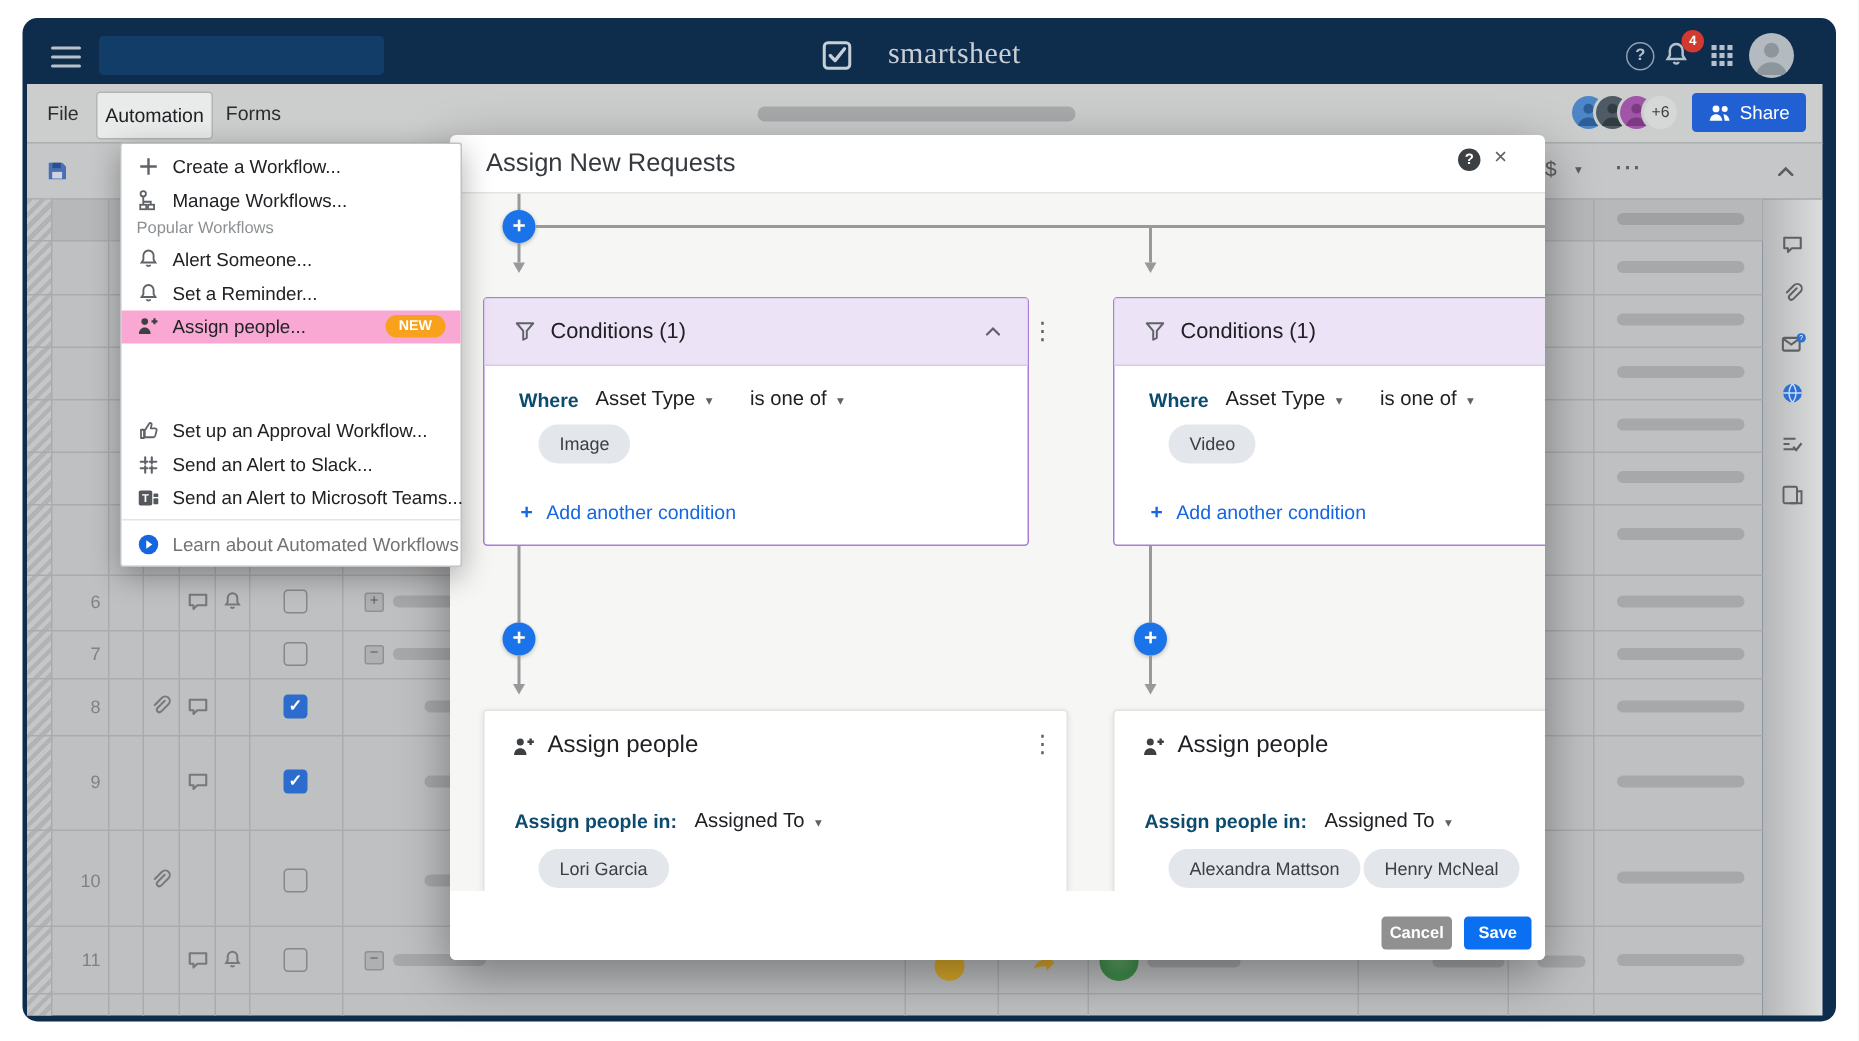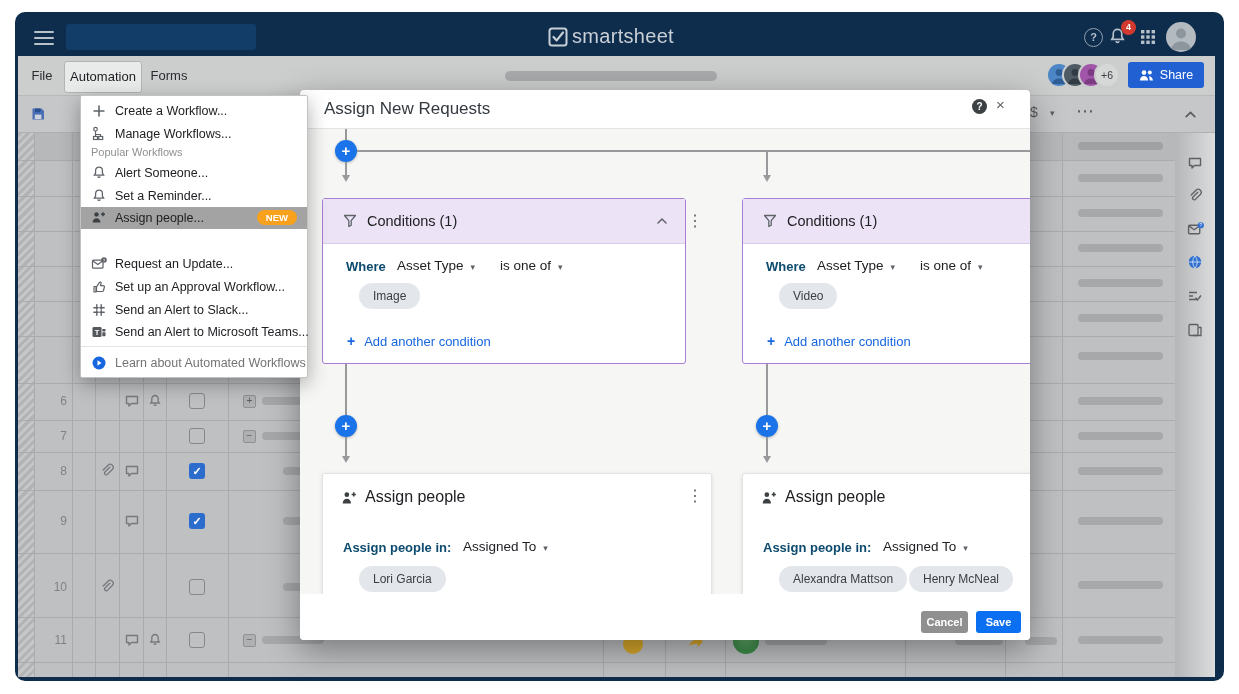--- a/index.html
+++ b/index.html
@@ -3,21 +3,21 @@
 <meta charset="utf-8">
 <style>
   html,body{margin:0;padding:0;background:#fff;font-family:"Liberation Sans",sans-serif;}
   .page{position:relative;width:1239px;height:694px;overflow:hidden;background:#fff;}
   .abs{position:absolute;}
   
   .frame{position:absolute;left:15px;top:12px;width:1209px;height:669px;background:#0e2c4c;border-radius:10px;}
   
   .hamb span{display:block;width:20px;height:2.5px;background:#b9c1c9;margin:3.5px 0;border-radius:1px;}
   .searchbox{position:absolute;left:66px;top:24px;width:190px;height:26px;background:#123d68;border-radius:3px;}
-  .logo{position:absolute;left:548px;top:25px;display:flex;align-items:center;gap:4px;}
+  .logo{position:absolute;left:548px;top:25px;display:flex;align-items:center;gap:24px;font-family:Liberation Serif, serif;}
   .logo-text{color:#c9cfd6;font-size:20px;letter-spacing:.3px;}
   .tb-ic{position:absolute;color:#b6c0ca;}
   .help-circ{width:17px;height:17px;border:1.5px solid #90a0ae;border-radius:50%;font-size:11px;color:#b6c0ca;text-align:center;line-height:17px;font-weight:bold;}
   .badge{position:absolute;left:1121px;top:20px;width:15px;height:15px;background:#d33a2f;border-radius:50%;color:#fff;font-size:9px;font-weight:bold;text-align:center;line-height:15px;}
   .avatar-top{position:absolute;left:1166px;top:22px;width:30px;height:30px;border-radius:50%;background:#b3bac0;overflow:hidden;}
   
   .menubar{position:absolute;left:18px;top:56px;width:1197px;height:39px;background:#cccdcd;}
   .tab{position:absolute;top:56px;height:39px;line-height:39px;font-size:13px;color:#2a2d30;text-align:center;}
   .tab-active{position:absolute;left:64px;top:61px;width:76px;height:30px;line-height:30px;background:#e9eaea;border:1px solid #b3b4b4;border-radius:3px;font-size:13px;color:#202124;text-align:center;}
   .pill{position:absolute;left:505px;top:71px;width:212px;height:10px;border-radius:5px;background:#a8aaac;}
@@ -39,21 +39,21 @@
   .bar{position:absolute;height:8px;border-radius:4px;background:#a6a8aa;}
   .sidebar{position:absolute;left:1175px;top:133px;width:40px;height:544px;background:linear-gradient(90deg,#b4b6b8,#dcdddd);}
   .sic{position:absolute;left:1187px;width:16px;height:16px;color:#5e6164;}
   .dot-y{position:absolute;left:623px;top:634px;width:20px;height:20px;border-radius:50%;background:#d9a92b;}
   .dot-g{position:absolute;left:733px;top:628px;width:26px;height:26px;border-radius:50%;background:radial-gradient(circle at 50% 32%,#6db274,#3f8f4b 65%);}
   
   .menu{position:absolute;left:80px;top:95px;width:226px;height:281px;background:#fff;border:1px solid #c2c2c2;border-radius:2px;box-shadow:0 6px 20px rgba(0,0,0,.32);z-index:70;}
   .mi{position:absolute;left:0;width:226px;height:22px;display:flex;align-items:center;padding-left:10px;box-sizing:border-box;gap:8px;}
   .mi .lbl{font-size:12.5px;color:#202124;white-space:nowrap;}
   .mi-ic{width:16px;height:16px;flex:0 0 16px;color:#5f6368;}
-  .mi-hl{background:#a3a3a3;}
+  .mi-hl{background:#f9a8d4;}
   .sec-hd{position:absolute;left:10px;top:50px;font-size:11px;color:#8d9093;}
   .new-badge{position:absolute;right:10px;top:114px;padding:2px 9px;background:#f7a11c;border-radius:9px;color:#fff;font-size:9.5px;font-weight:bold;}
   .mdiv{position:absolute;left:0;top:250px;width:100%;height:1px;background:#e4e4e4;}
   .learn .lbl{color:#737373;}
   
   .modal{position:absolute;left:300px;top:90px;width:730px;height:550px;background:#fff;border-radius:4px;box-shadow:0 10px 34px rgba(0,0,0,.38);z-index:60;overflow:hidden;}
   .m-title{position:absolute;left:24px;top:9px;font-size:17px;color:#343a40;}
   .m-help{position:absolute;left:672px;top:9px;width:15px;height:15px;background:#3c4043;border-radius:50%;color:#fff;font-size:10px;font-weight:bold;text-align:center;line-height:15px;}
   .m-close{position:absolute;left:696px;top:6px;font-size:15px;color:#5f6368;}
   .canvas{position:absolute;left:0;top:38px;width:730px;height:466px;background:#f6f6f4;border-top:1px solid #e3e3e3;overflow:hidden;}
@@ -392,31 +392,20 @@
       <span class="mi-ic">
           <svg width="16" height="16" viewBox="0 0 16 16">
             <circle cx="5.5" cy="4.4" r="2.2" fill="#3c4043"></circle>
             <path d="M1.6 12.6c0-2.7 1.8-4.3 3.9-4.3s3.9 1.6 3.9 4.3z" fill="#3c4043"></path>
             <path d="M12 2.2v4M10 4.2h4" stroke="#3c4043" stroke-width="1.5"></path>
           </svg>
         </span>
       <span class="lbl">Assign people...</span>
     </div>
     <div class="new-badge">NEW</div>
-    <div class="mi" style="top:157px;">
-      <span class="mi-ic">
-          <svg width="16" height="16" viewBox="0 0 16 16">
-            <rect x="1.5" y="4.2" width="10.5" height="8" rx="1" fill="none" stroke="currentColor" stroke-width="1.25"></rect>
-            <path d="M2 5l4.8 3.4L11.5 5" fill="none" stroke="currentColor" stroke-width="1.25"></path>
-            <circle cx="13" cy="4" r="2.8" fill="#5f6368"></circle>
-            <text x="13" y="5.5" font-size="4.4" fill="#fff" text-anchor="middle" font-family="Liberation Sans, sans-serif">?</text>
-          </svg>
-        </span>
-      <span class="lbl">Request an Update...</span>
-    </div>
     <div class="mi" style="top:180px;">
       <span class="mi-ic">
           <svg width="16" height="16" viewBox="0 0 16 16">
             <path d="M3 7.5h2v5.5H3zM5.5 12.5V8l3-4.6c.5-.8 1.8-.2 1.6.7L9.5 6.6h2.8c.8 0 1.3.7 1.1 1.4l-.9 3.5c-.2.6-.7 1-1.3 1z" fill="none" stroke="currentColor" stroke-width="1.2" stroke-linejoin="round"></path>
           </svg>
         </span>
       <span class="lbl">Set up an Approval Workflow...</span>
     </div>
     <div class="mi" style="top:203px;">
       <span class="mi-ic">

